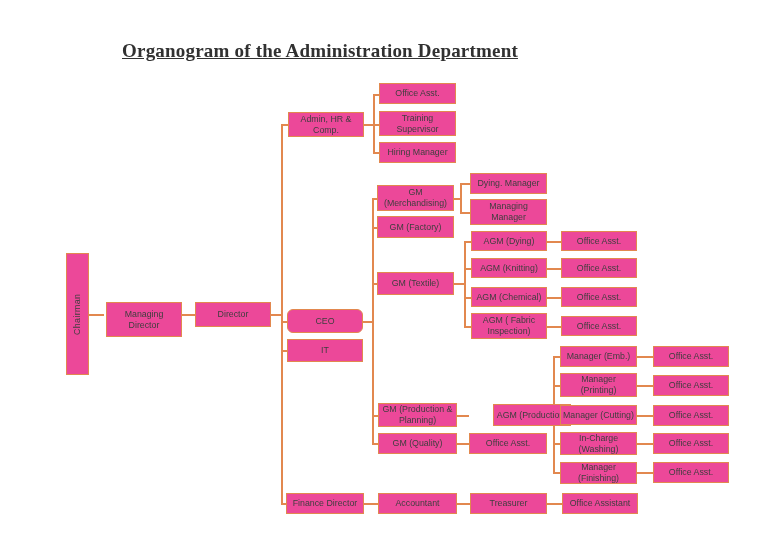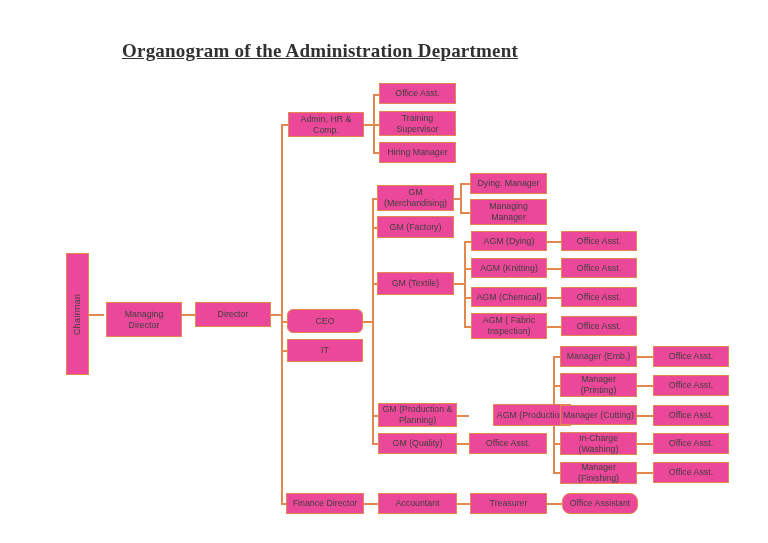--- a/index.html
+++ b/index.html
@@ -215,16 +215,16 @@
     </div>
     <div class="box" style="left: 286px; top: 493px; width: 78px; height: 21px;">
       <span class="box-label">Finance Director</span>
     </div>
     <div class="box" style="left: 378px; top: 493px; width: 79px; height: 21px;">
       <span class="box-label">Accountant</span>
     </div>
     <div class="box" style="left: 470px; top: 493px; width: 77px; height: 21px;">
       <span class="box-label">Treasurer</span>
     </div>
-    <div class="box" style="left: 562px; top: 493px; width: 76px; height: 21px; border-radius: 8px;">
+    <div class="box" style="left: 562px; top: 493px; width: 76px; height: 21px;">
       <span class="box-label">Office Assistant</span>
     </div>
   </div>
 
 </body></html>

